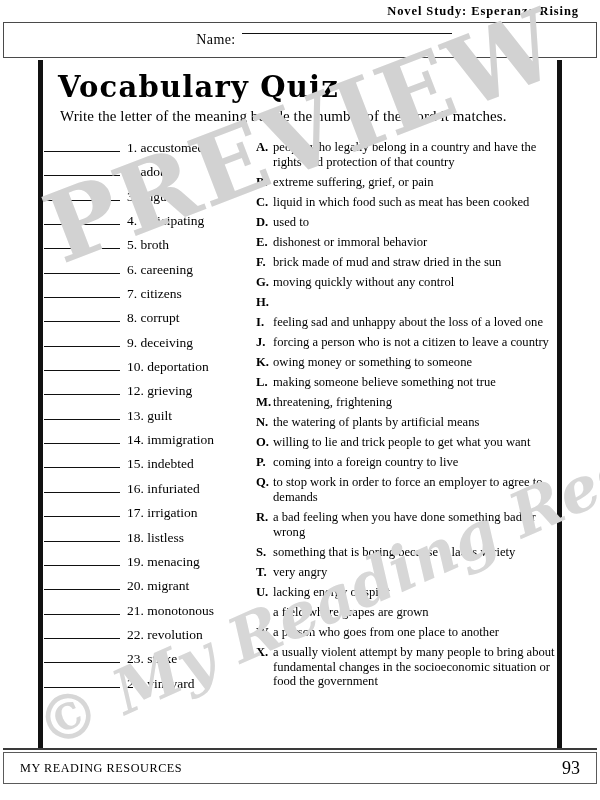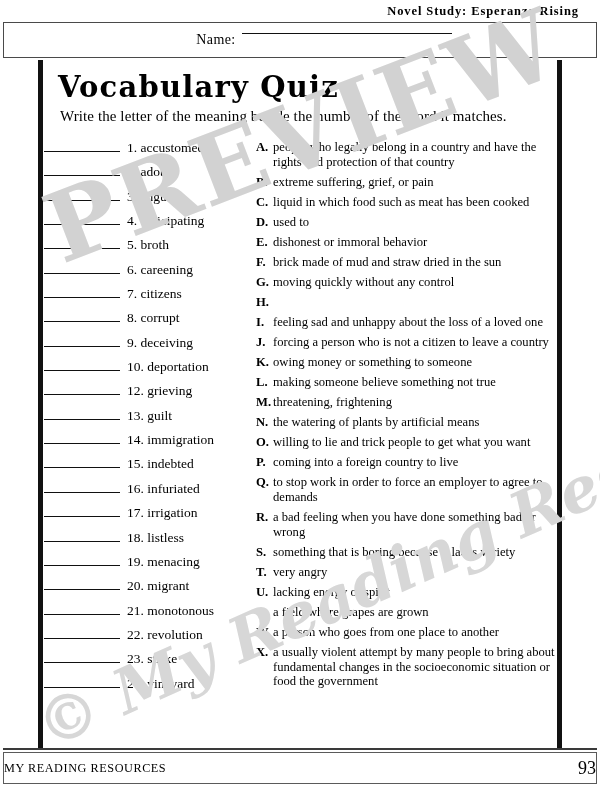--- a/index.html
+++ b/index.html
@@ -93,21 +93,21 @@
     position: absolute;
     left: 3px;
     top: 752px;
     width: 594px;
     height: 32px;
     border: 1.5px solid #5a5a5a;
     box-sizing: border-box;
     display: flex;
     align-items: center;
     justify-content: space-between;
-    padding: 0 0;
+    padding: 0 16px;
     background: #fff;
   }
   .footer-brand {
     font-size: 13px;
     letter-spacing: 0.6px;
     font-family: "Liberation Serif", "DejaVu Serif", serif;
     transform: scaleX(0.94);
     transform-origin: left center;
   }
   .footer-page {

